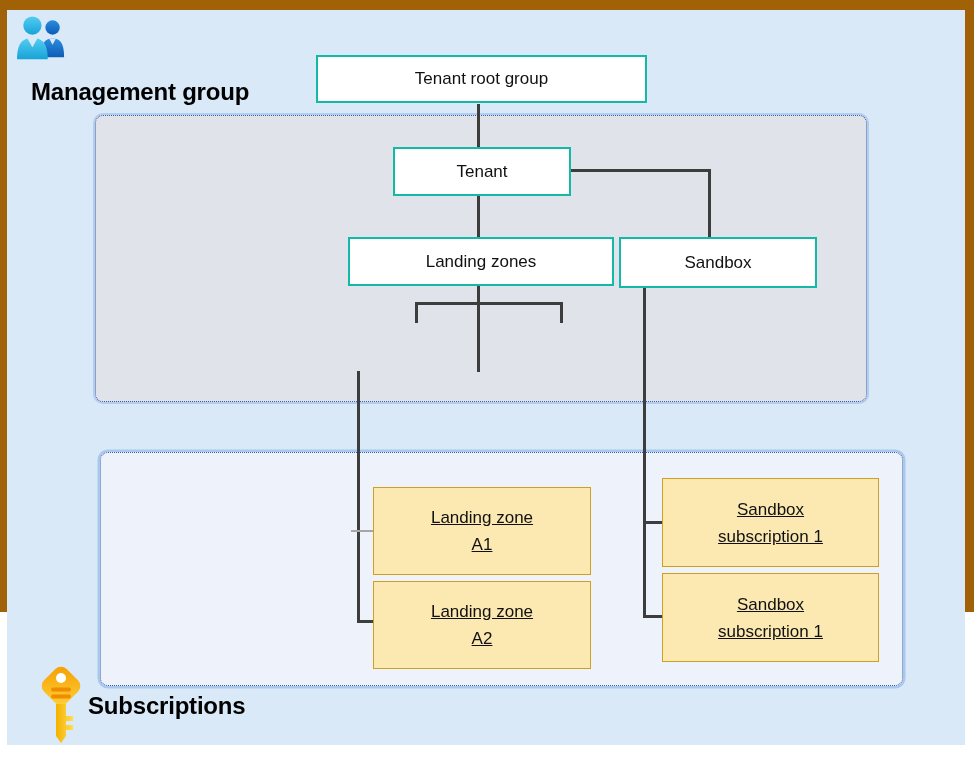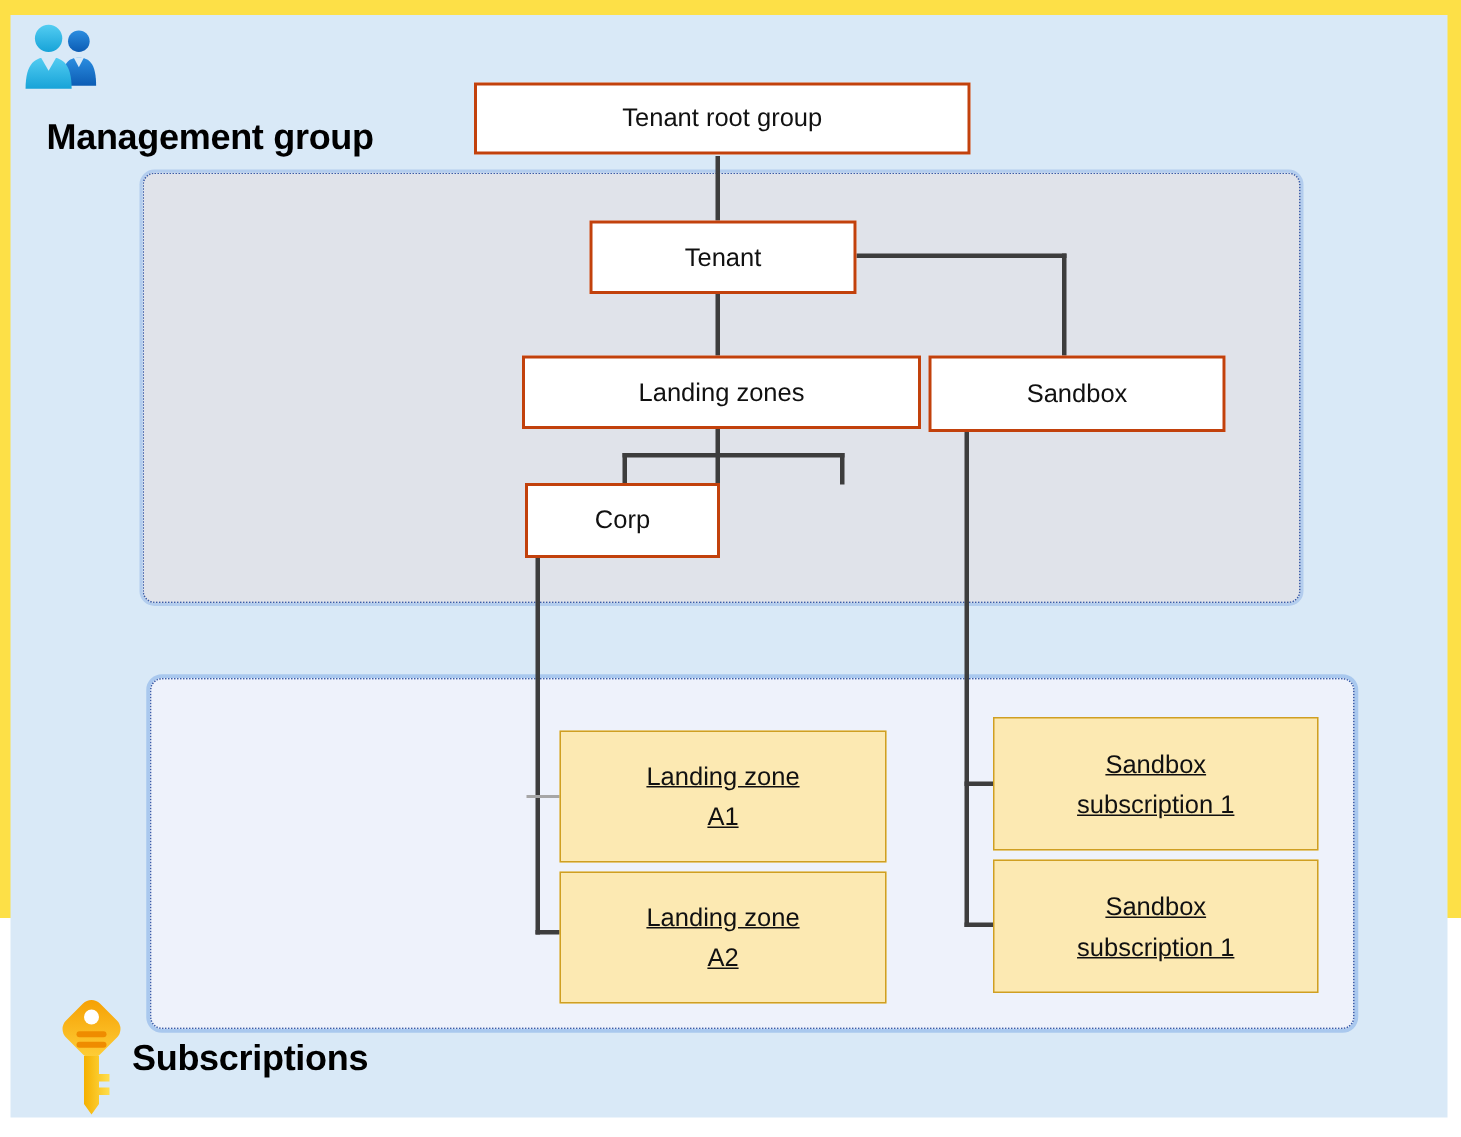--- a/index.html
+++ b/index.html
@@ -2,21 +2,21 @@
 <html><head>
 <meta charset="utf-8">
 <style>
   * { margin: 0; padding: 0; box-sizing: border-box; }
   body {
     background: #ffffff;
     font-family: "Liberation Sans", sans-serif;
     width: 974px; height: 758px;
     overflow: hidden;
   }
-  .page { position: relative; width: 974px; height: 612px; background: #fde047; }
+  .page { position: relative; width: 974px; height: 612px; background: #a16207; }
   .canvas-bg {
     position: absolute; left: 7px; top: 10px; width: 958px; height: 735px;
     background: #d9e9f7;
   }
   
   .mg-container {
     position: absolute; left: 95px; top: 115px; width: 772px; height: 287px;
     background: #e0e3ea;
     border: 1px dotted #3b5ca8;
     border-radius: 8px;
@@ -42,21 +42,21 @@
   .conn-cs-v         { left: 708px; top: 169px; width: 3px;  height: 69px; }
   .conn-corp-down    { left: 357px; top: 371px; width: 3px;  height: 252px; }
   .conn-corp-elbow   { left: 357px; top: 620px; width: 17px; height: 3px; }
   .conn-a1-stub      { left: 351px; top: 530px; width: 23px; height: 2px; }
   .conn-sb-down      { left: 643px; top: 288px; width: 3px;  height: 330px; }
   .conn-s1-stub      { left: 643px; top: 521px; width: 20px; height: 3px; }
   .conn-s2-elbow     { left: 643px; top: 615px; width: 20px; height: 3px; }
   
   .node {
     position: absolute; background: #ffffff;
-    border: 2px solid #c2410c;
+    border: 2px solid #14b8a6;
     display: flex; align-items: center; justify-content: center;
     font-size: 17px; color: #111111;
     z-index: 5;
   }
   .node-tenant  { left: 316px; top: 55px;  width: 331px; height: 48px; }
   .node-contoso { left: 393px; top: 147px; width: 178px; height: 49px; }
   .node-lz      { left: 348px; top: 237px; width: 266px; height: 49px; }
   .node-sandbox { left: 619px; top: 237px; width: 198px; height: 51px; }
   .node-corp    { left: 350px; top: 322px; width: 130px; height: 50px; }
   .node-online  { left: 495px; top: 322px; width: 135px; height: 50px; }
@@ -137,23 +137,20 @@
   </div>
   <div class="node node-contoso">
     <span>Tenant</span>
   </div>
   <div class="node node-lz">
     <span>Landing zones</span>
   </div>
   <div class="node node-sandbox">
     <span>Sandbox</span>
   </div>
-  <div class="node node-corp">
-    <span>Corp</span>
-  </div>
 
   <div class="sub-box sub-a1">
     <span>Landing zone</span>
     <span>A1</span>
   </div>
   <div class="sub-box sub-a2">
     <span>Landing zone</span>
     <span>A2</span>
   </div>
   <div class="sub-box sub-s1">

